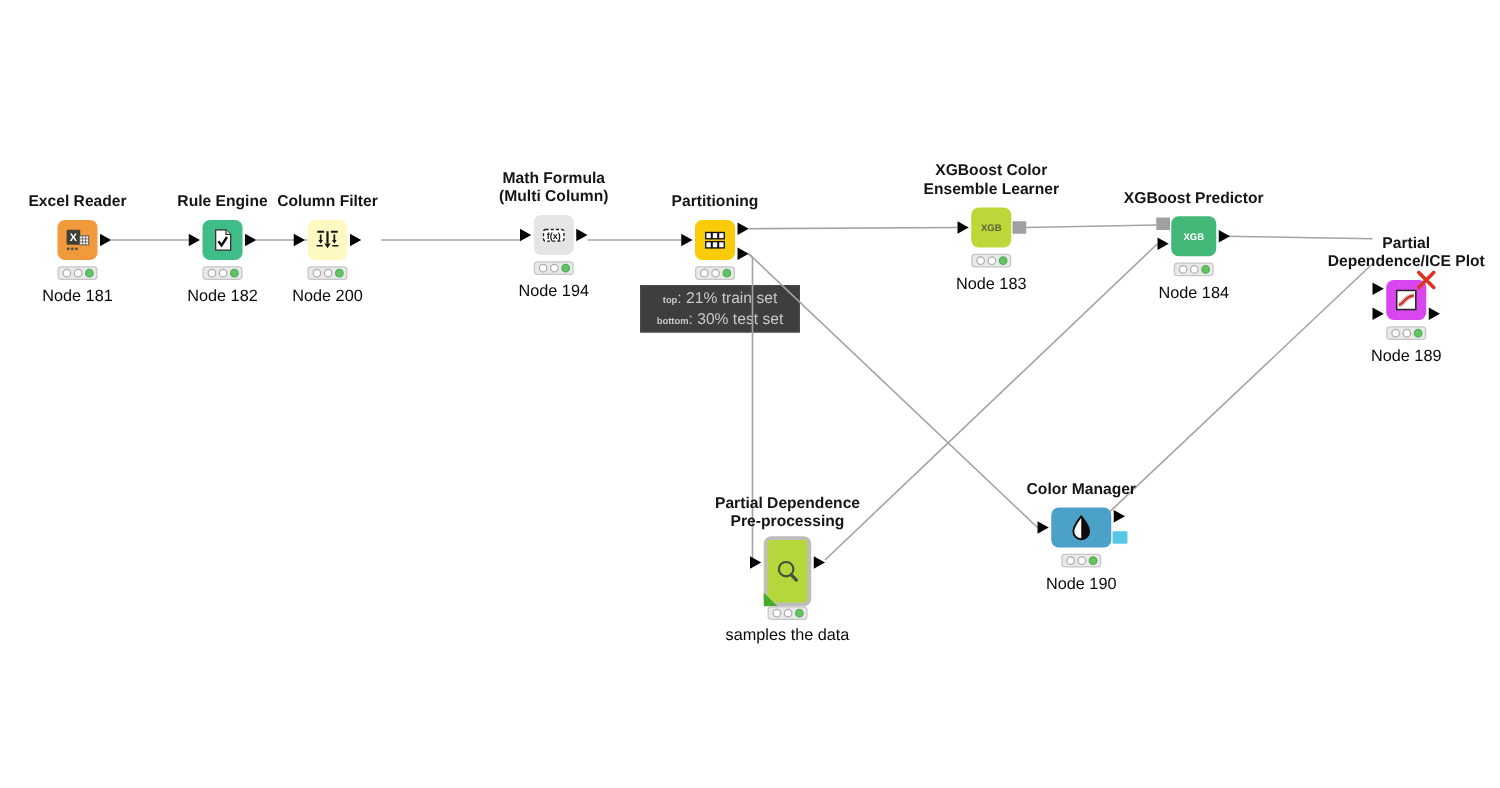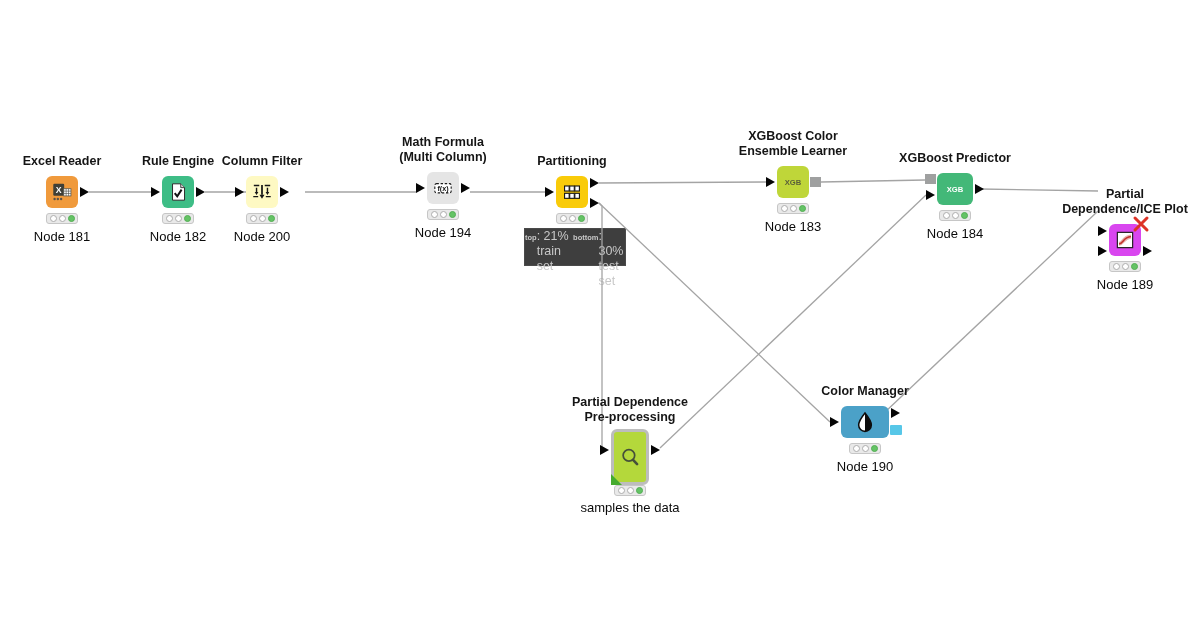--- a/index.html
+++ b/index.html
@@ -63,23 +63,23 @@
   .p-sq { position: absolute; width: 11px; height: 10px; background: #9fa0a0; }
   .sq-out { right: -12px; top: 11px; }
   .sq-in  { left: -12px; top: 1px; }
   .p-cyan { position: absolute; right: -13px; bottom: 3px; width: 12px; height: 10px; background: #57c7e8; border-radius: 1px; }
   .redx { position: absolute; right: -10px; top: -10px; }
   .wedge { position: absolute; left: -3px; bottom: -3px; width: 0; height: 0;
            border-bottom: 11px solid #45ab2e; border-right: 11px solid transparent; }
 
   
   .annotation {
-    position: absolute; left: 524px; top: 228px; width: 102px; height: 38px; z-index: 1;
+    position: absolute; left: 512px; top: 228px; width: 128px; height: 38px; z-index: 1;
     background: #3e3e3e; border: 1px solid #4a4a4a; color: #c8c8c8;
-    display: flex; justify-content: center; gap: 1px;
+    display: flex; flex-direction: column; justify-content: center; gap: 1px;
   }
   .ann-line { display: flex; align-items: baseline; justify-content: center; font-size: 12.5px; line-height: 15px; }
   .ann-small { font-size: 7.5px; font-weight: bold; }
 </style>
 </head>
 <body>
 
 <div class="canvas">
 
   <div class="annotation">

